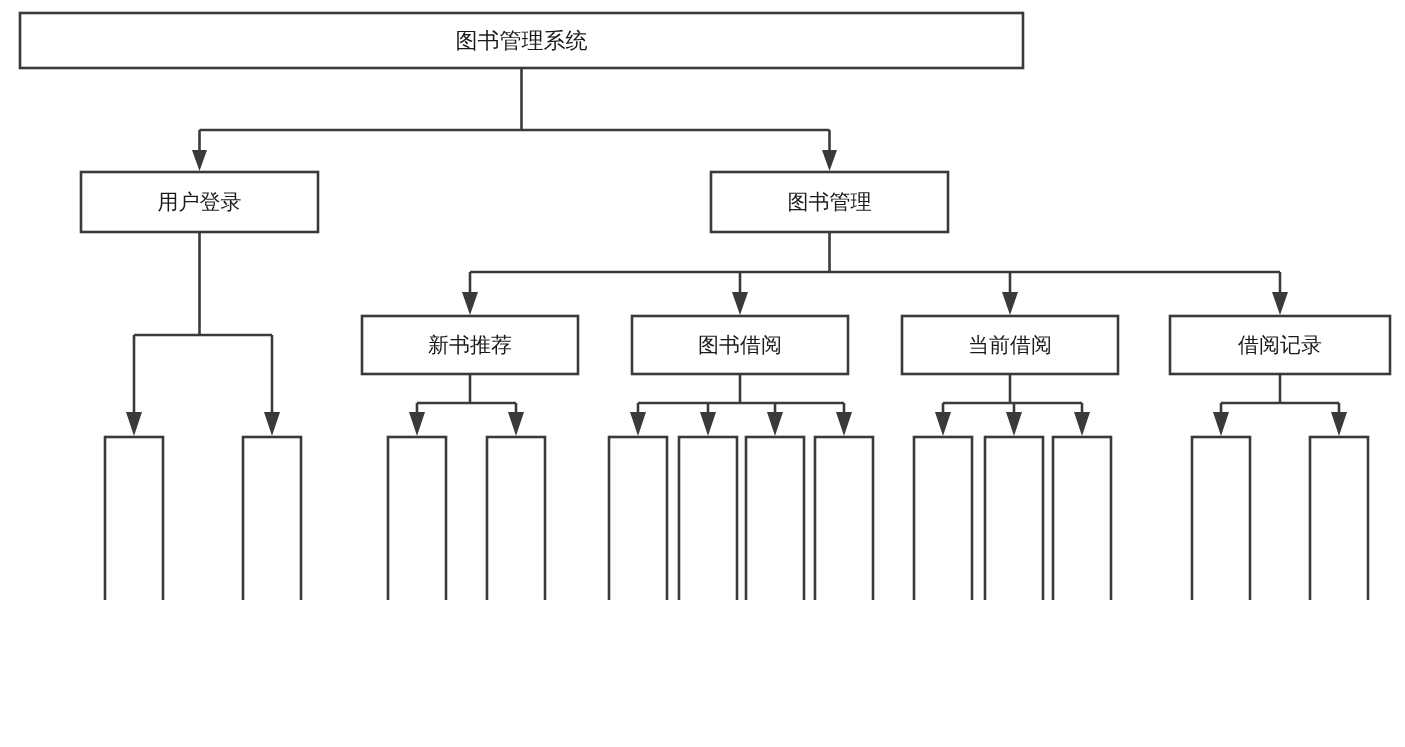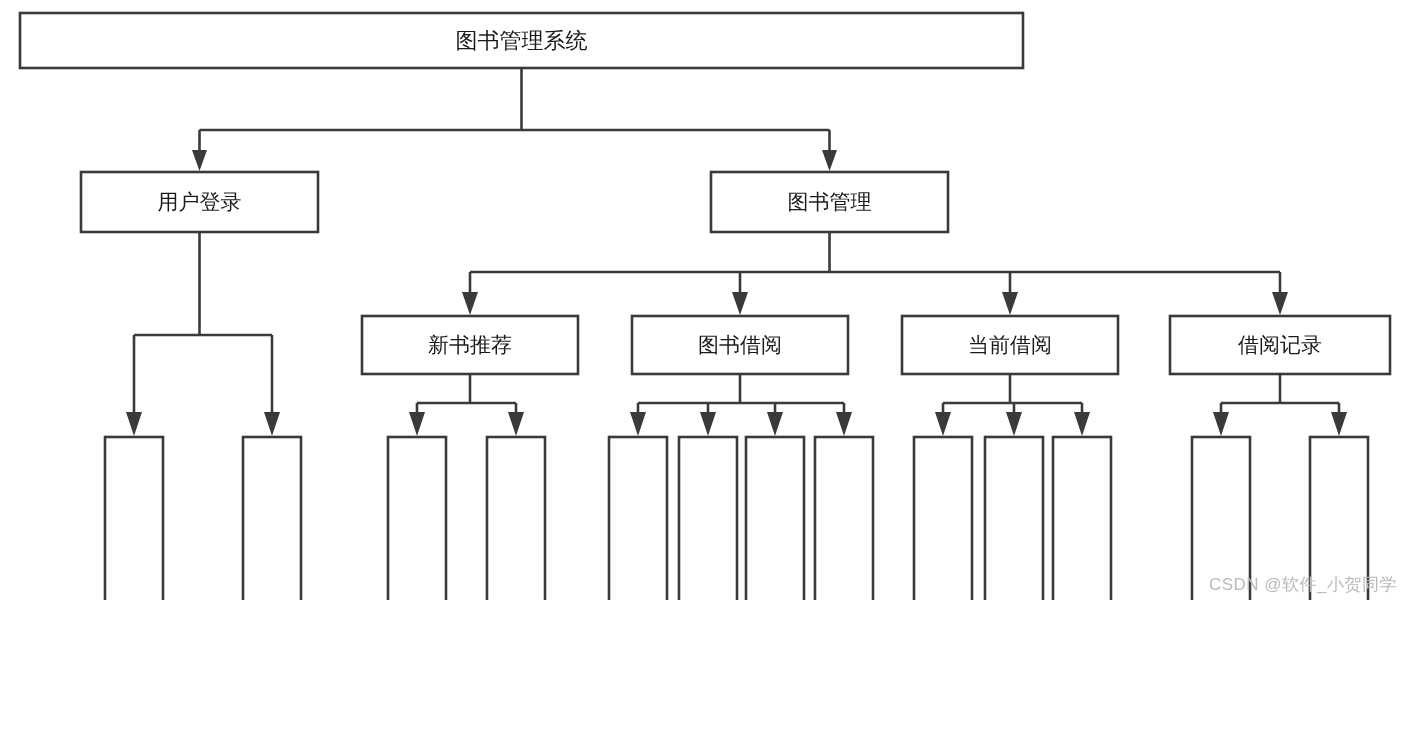--- a/index.html
+++ b/index.html
@@ -202,14 +202,13 @@
   <div class="vlabel" style="left:609px; top:437px; width:58px; height:298px; padding-top:72px;">查询图书</div>
   <div class="vlabel" style="left:679px; top:437px; width:58px; height:298px; padding-top:10px;">新增图书（管理员）</div>
   <div class="vlabel" style="left:746px; top:437px; width:58px; height:298px; padding-top:10px;">编辑图书（管理员）</div>
   <div class="vlabel" style="left:815px; top:437px; width:58px; height:298px; padding-top:72px;">借阅图书</div>
   <div class="vlabel" style="left:914px; top:437px; width:58px; height:298px; padding-top:72px;">查询图书</div>
   <div class="vlabel" style="left:985px; top:437px; width:58px; height:298px; padding-top:72px;">归还图书</div>
   <div class="vlabel" style="left:1053px; top:437px; width:58px; height:298px; padding-top:10px;">确认归还（管理员）</div>
   <div class="vlabel" style="left:1192px; top:437px; width:58px; height:298px; padding-top:40px;">新增借阅记录</div>
   <div class="vlabel" style="left:1310px; top:437px; width:58px; height:298px; padding-top:40px;">查询借阅记录</div>
 
-  <div class="watermark">CSDN @软件_小贺同学</div>
 </div>
 
 </body></html>

